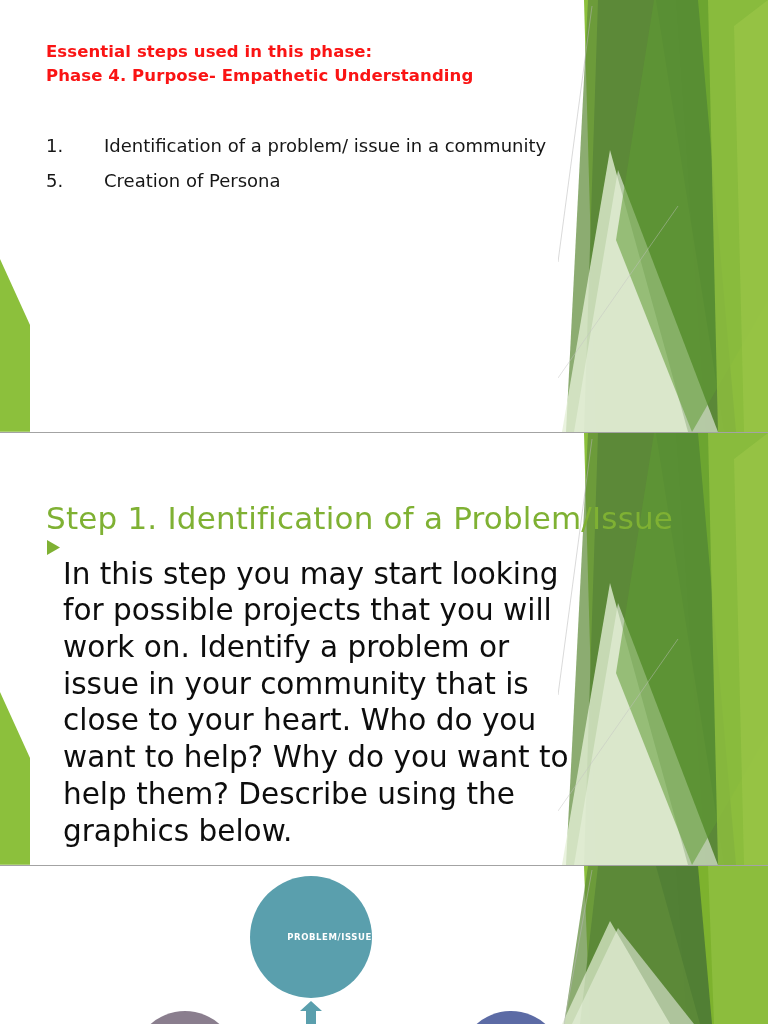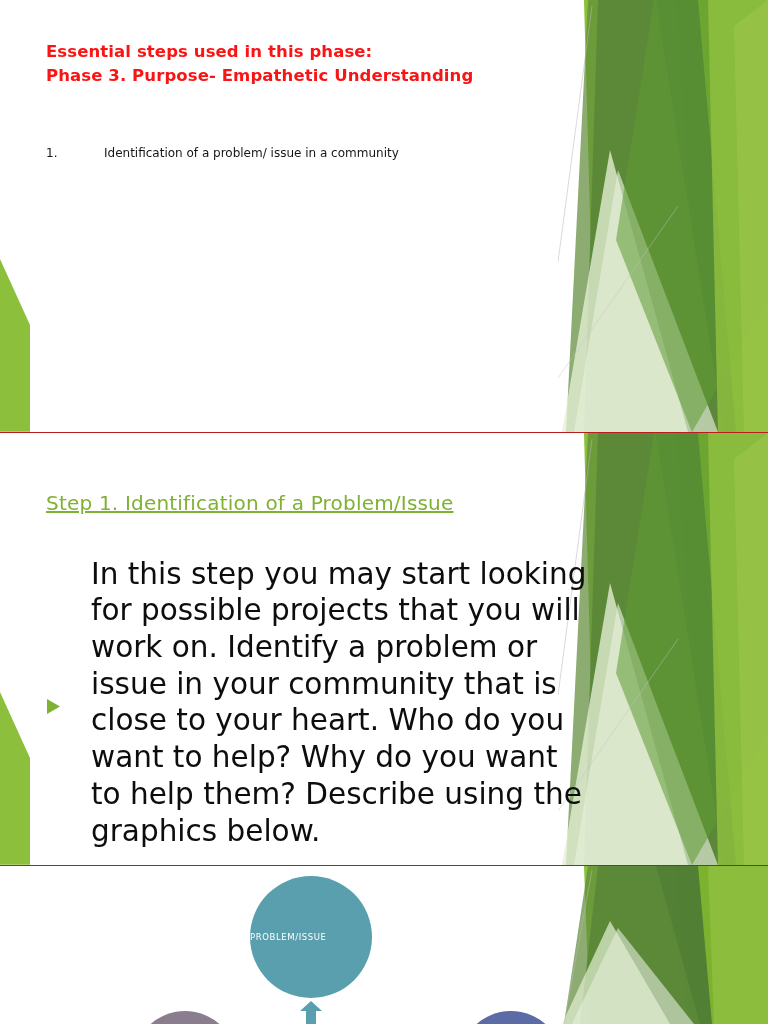--- a/index.html
+++ b/index.html
@@ -12,21 +12,21 @@
     height: 1024px;
     font-family: "DejaVu Sans", sans-serif;
     overflow: hidden;
     position: relative;
   }
 
   .doc {
     position: relative;
     width: 768px;
     height: 1024px;
-    background: #b91c1c;
+    background: #a3a3a3;
   }
 
   
   .slide {
     position: absolute;
     left: 0;
     width: 768px;
     background: #ffffff;
     overflow: hidden;
   }
@@ -66,79 +66,77 @@
     font-size: 16.5px;
     font-weight: bold;
     line-height: 1.45;
     letter-spacing: 0.1px;
   }
   .s1-head div { white-space: nowrap; }
 
   .s1-list {
     position: absolute;
     left: 46px;
-    top: 144px;
+    top: 132px;
     width: 530px;
     color: #161616;
-    font-size: 12px;
+    font-size: 18px;
     line-height: 1.52;
   }
   .s1-item {
     margin-bottom: 8px;
     display: block;
   }
   .s1-num {
     display: inline-block;
     width: 58px;
   }
 
   
   .s2-title {
     position: absolute;
     left: 46px;
     top: 41px;
     color: #7fb133;
-    font-size: 20px;
+    font-size: 31px;
     font-weight: normal;
     letter-spacing: 0.2px;
     white-space: nowrap;
-    text-decoration: underline;
   }
 
   .s2-body {
     position: absolute;
     left: 46px;
     top: 93px;
     width: 545px;
     display: flex;
-    align-items: center;
-    gap: 28px;
+    align-items: flex-start;
   }
   .s2-bullet {
     flex: 0 0 auto;
     margin-top: 13px;
     margin-right: 2px;
   }
   .s2-text {
     flex: 1 1 auto;
     color: #0d0d0d;
     font-size: 29.5px;
     line-height: 1.245;
     font-weight: normal;
   }
   .node-circle {
     position: absolute;
     border-radius: 50%;
     display: flex;
     align-items: center;
-    justify-content: flex-start;
+    justify-content: flex-end;
     color: #ffffff;
     font-size: 8.5px;
     letter-spacing: 0.6px;
-    font-weight: normal;
+    font-weight: bold;
     text-align: center;
   }
   #node-problem {
     left: 250px;
     top: 876px;
     width: 122px;
     height: 122px;
     background: #5a9fad;
   }
   .diagram-arrow {
@@ -188,26 +186,29 @@
     </div>
 
     <div class="deco-left">
       <svg viewBox="0 0 46 173" preserveAspectRatio="none">
         <polygon points="0,0 30,66 30,173 0,173" fill="#8cc03c"></polygon>
       </svg>
     </div>
 
     <div class="s1-head">
       <div>Essential steps used in this phase:</div>
-      <div>Phase 3. Purpose- Empathetic Understanding</div>
+      <div>Phase 4. Purpose- Empathetic Understanding</div>
     </div>
 
     <div class="s1-list">
       <div class="s1-item">
         <span class="s1-num">1.</span><span>Identification of a problem/ issue in a community</span>
+      </div>
+      <div class="s1-item">
+        <span class="s1-num">5.</span><span>Creation of Persona</span>
       </div>
     </div>
   </section>
 
   <section class="slide" id="slide-2">
 
     <div class="deco-right">
       <svg viewBox="0 0 210 432" preserveAspectRatio="none">
         <polygon points="28,0 210,0 210,432 0,432" fill="#ffffff"></polygon>
         <polygon points="26,0 210,0 210,432 38,432" fill="#8cc03c"></polygon>

